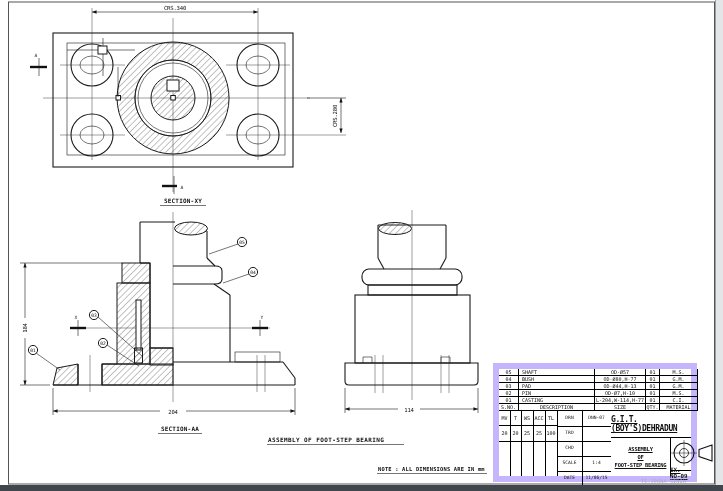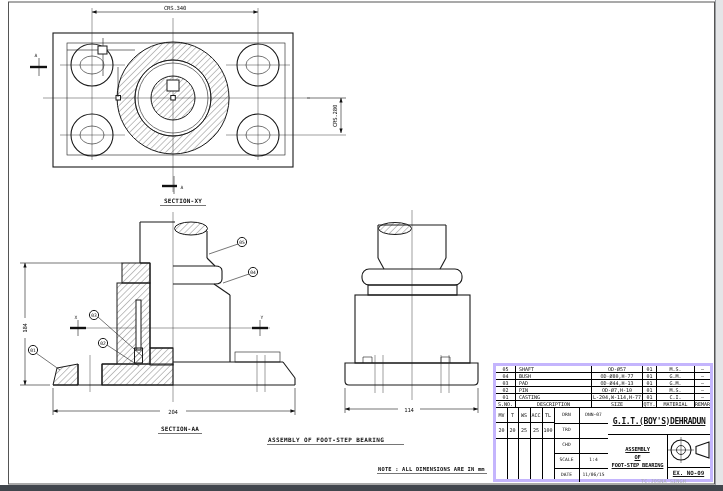--- a/index.html
+++ b/index.html
@@ -9,22 +9,22 @@
   .ln{stroke:#1a1a1a;fill:none;stroke-width:1.1;}
   .tn{stroke:#1a1a1a;fill:none;stroke-width:0.6;}
   .cl{stroke:#2a2a2a;fill:none;stroke-width:0.45;}
   .hv{stroke:#111;fill:none;stroke-width:2.4;}
   .htch{fill:url(#h1);stroke:#1a1a1a;stroke-width:1;}
   .wt{fill:#fff;stroke:#1a1a1a;stroke-width:1;}
   .dim{font-size:5.6px;letter-spacing:-0.2px;}
   .lbl{font-size:6px;letter-spacing:0.2px;}
   .bal{font-size:4.6px;}
   
-  #titleblock{position:absolute;left:493px;top:363px;width:220px;height:119px;
-              border:3px solid #c4b5fd;box-sizing:border-box;background:#fff;font-size:5px;}
+  #titleblock{position:absolute;left:493px;top:363px;width:204px;height:119px;
+              border:6px solid #c4b5fd;box-sizing:border-box;background:#fff;font-size:5px;}
   #titleblock .cell{box-sizing:border-box;overflow:hidden;white-space:nowrap;}
   .pt{display:grid;grid-template-columns:20px 76px 51px 14px 38px 1fr;}
   .pt .cell{height:7px;line-height:7px;border-right:1px solid #000;border-bottom:1px solid #000;text-align:center;}
   .pt .cell.lft{text-align:left;padding-left:3px;}
   .pt .cell:nth-child(6n){border-right:none;}
   .low{position:absolute;left:0;top:42px;right:0;bottom:0;}
   .gcol{position:absolute;top:0;bottom:0;border-right:1px solid #000;}
   .gcol .h{height:14px;line-height:14px;border-bottom:1px solid #000;text-align:center;}
   .gcol .v{height:15px;line-height:15px;border-bottom:1px solid #000;text-align:center;}
   .drow{position:absolute;height:15px;border-bottom:1px solid #000;left:58px;width:54px;}

